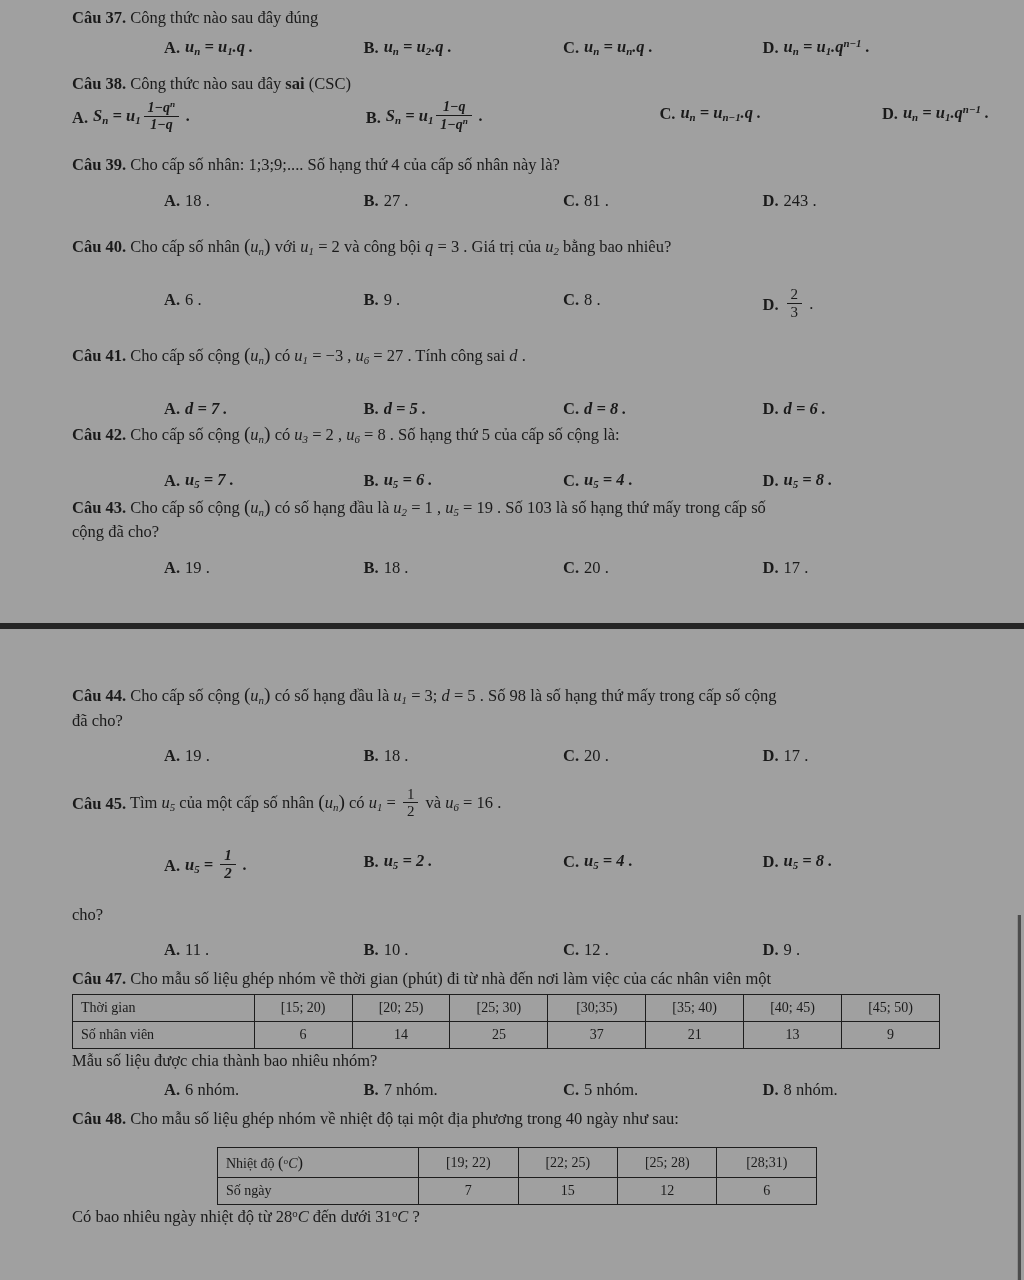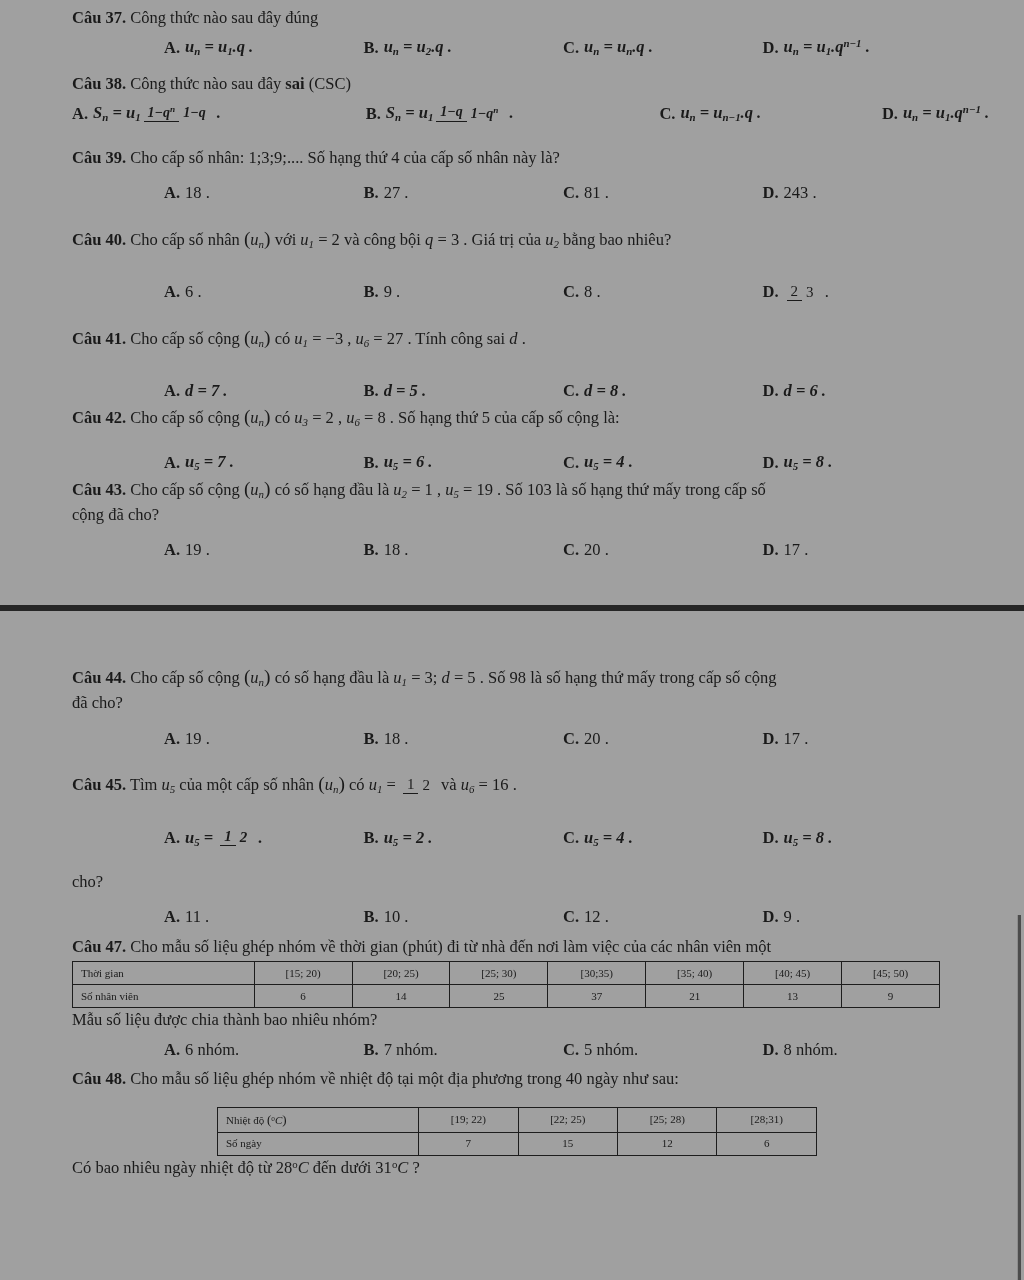--- a/index.html
+++ b/index.html
@@ -103,20 +103,21 @@
   sup {
     font-size: 0.66em;
     vertical-align: 0.5em;
     font-style: italic;
   }
   .up { font-style: normal; }
 
   
   .frac {
     display: inline-flex;
+    flex-direction: column;
     vertical-align: middle;
     text-align: center;
     margin: 0 3px;
     position: relative;
     top: -1px;
   }
   .frac .num {
     padding: 0 4px;
     line-height: 1.05;
     border-bottom: 1.2px solid #1a1a1a;
@@ -130,21 +131,21 @@
   .frac-sm .num, .frac-sm .den { font-size: 14px; }
 
   .paren {
     font-size: 1.18em;
     font-style: normal;
   }
 
   
   table.grouped {
     border-collapse: collapse;
-    font-size: 11px;
+    font-size: 14px;
     background: transparent;
   }
   table.grouped td, table.grouped th {
     border: 1.3px solid #1d1d1d;
     padding: 3px 6px;
     font-weight: normal;
     text-align: center;
     white-space: nowrap;
     height: 23px;
     box-sizing: border-box;

